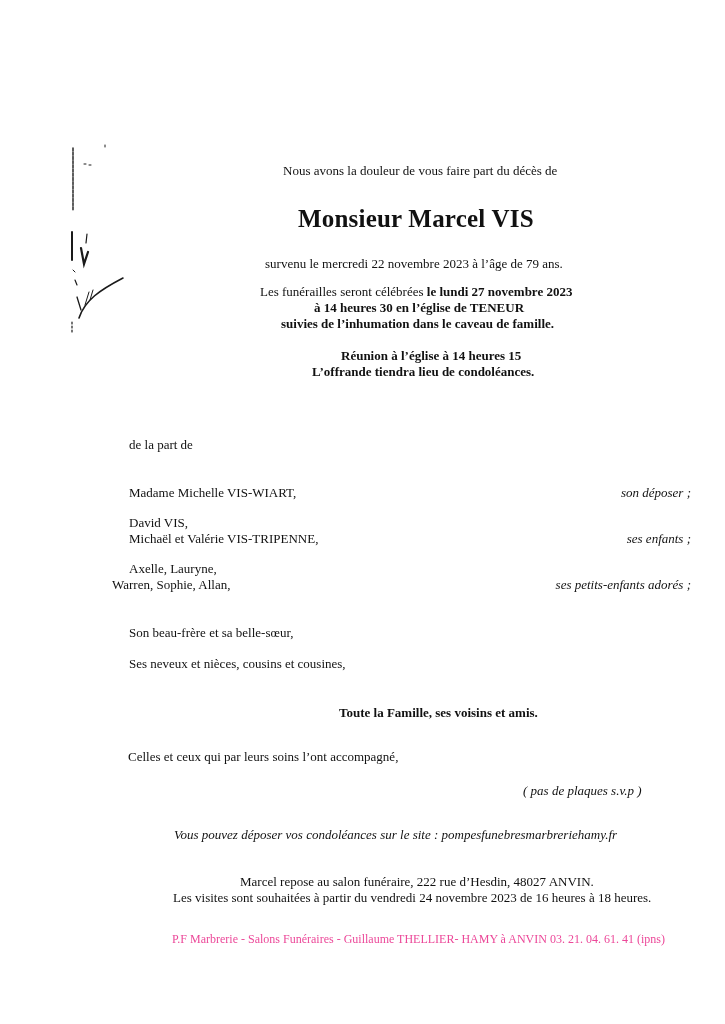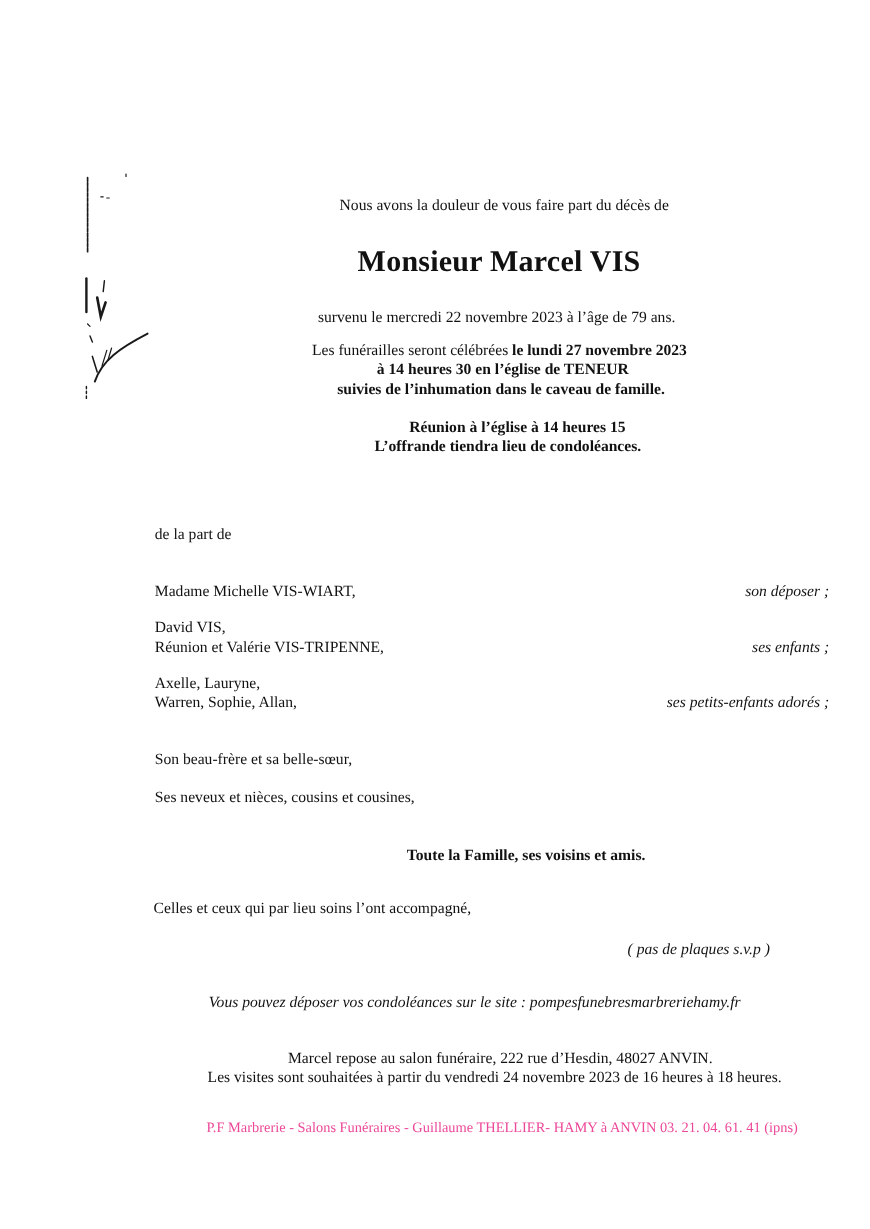--- a/index.html
+++ b/index.html
@@ -46,33 +46,33 @@
 
 <div class="abs f13 b" style="left:341px; top:348px;">Réunion à l’église à 14 heures 15</div>
 <div class="abs f13 b" style="left:312px; top:364px;">L’offrande tiendra lieu de condoléances.</div>
 
 <div class="abs f13" style="left:129px; top:437px;">de la part de</div>
 
 <div class="abs f13" style="left:129px; top:485px;">Madame Michelle VIS-WIART,</div>
 <div class="abs f13 i" style="right:34px; top:485px;">son déposer ;</div>
 
 <div class="abs f13" style="left:129px; top:515px;">David VIS,</div>
-<div class="abs f13" style="left:129px; top:531px;">Réunion  et Valérie VIS-TRIPENNE,</div>
+<div class="abs f13" style="left:129px; top:531px;">Michaël  et Valérie VIS-TRIPENNE,</div>
 <div class="abs f13 i" style="right:34px; top:531px;">ses enfants ;</div>
 
 <div class="abs f13" style="left:129px; top:561px;">Axelle, Lauryne,</div>
-<div class="abs f13" style="left:129px; top:577px;">Warren, Sophie, Allan,</div>
+<div class="abs f13" style="left:112px; top:577px;">Warren, Sophie, Allan,</div>
 <div class="abs f13 i" style="right:34px; top:577px;">ses petits-enfants adorés ;</div>
 
 <div class="abs f13" style="left:129px; top:625px;">Son beau-frère et sa belle-sœur,</div>
 <div class="abs f13" style="left:129px; top:656px;">Ses neveux et nièces, cousins et cousines,</div>
 
 <div class="abs f13 b" style="left:339px; top:705px;font-family:Liberation Serif, serif;">Toute la Famille, ses voisins et amis.</div>
 
-<div class="abs f13" style="left:128px; top:749px;">Celles et ceux qui par lieu soins l’ont accompagné,</div>
+<div class="abs f13" style="left:128px; top:749px;">Celles et ceux qui par leurs soins l’ont accompagné,</div>
 
 <div class="abs f13 i" style="left:523px; top:783px;">( pas de plaques s.v.p )</div>
 <div class="abs f13 i" style="left:174px; top:827px;">Vous pouvez déposer vos condoléances sur le site : pompesfunebresmarbreriehamy.fr</div>
 
 <div class="abs f13" style="left:240px; top:874px;">Marcel repose au salon funéraire, 222 rue d’Hesdin, 48027 ANVIN.</div>
 <div class="abs f13" style="left:173px; top:890px;">Les visites sont souhaitées à partir du vendredi 24 novembre 2023 de 16 heures à 18 heures.</div>
 
 <div class="abs" style="left:172px; top:932px; font-size:12px; color:#ec4899;">P.F Marbrerie - Salons Funéraires - Guillaume THELLIER- HAMY à ANVIN  03. 21. 04. 61. 41 (ipns)</div>
 
 </body></html>

